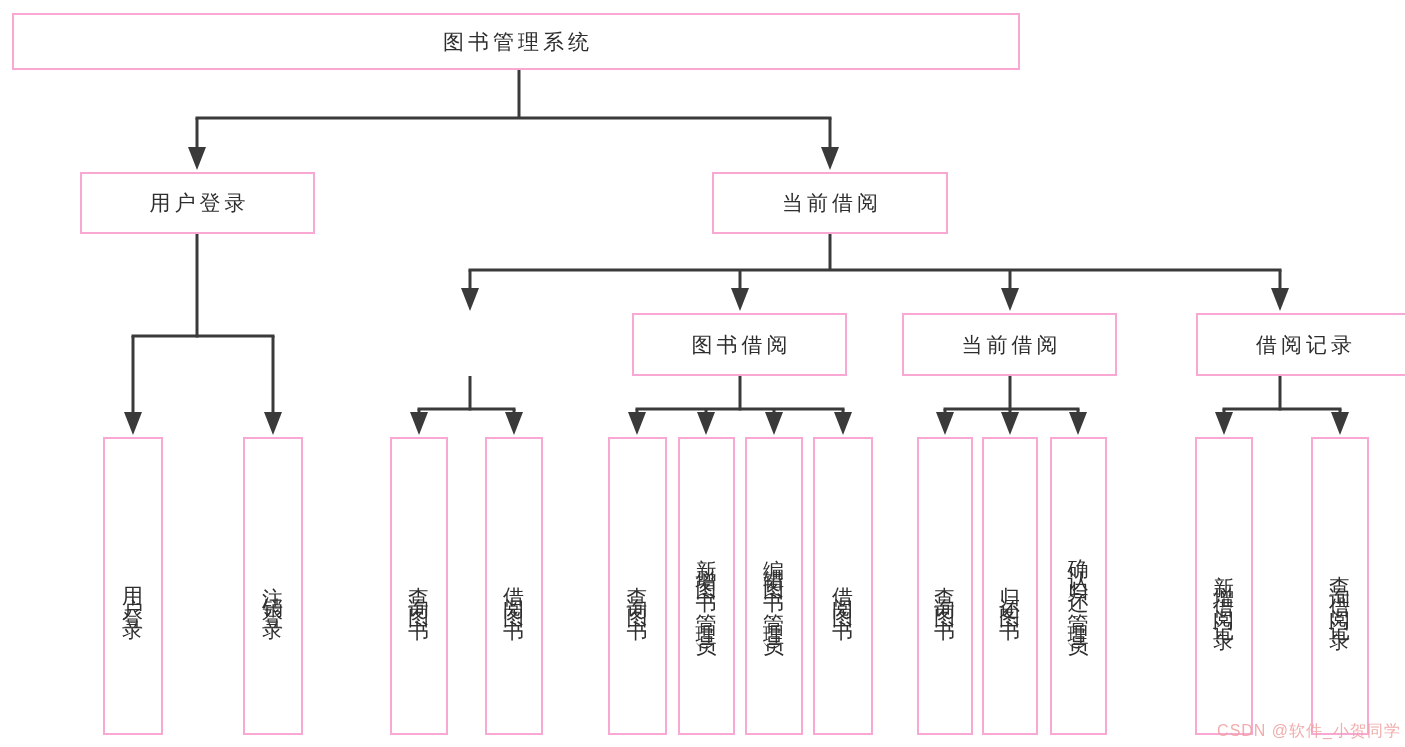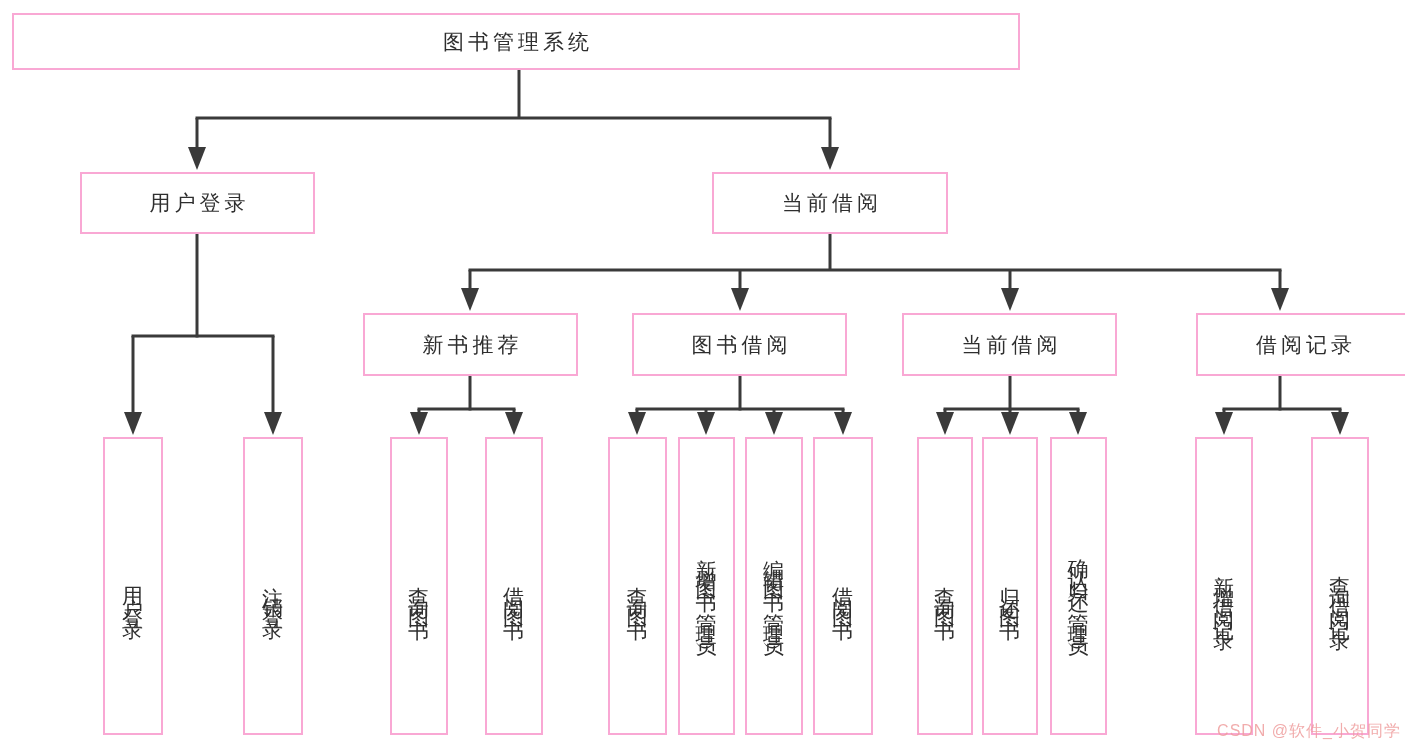--- a/index.html
+++ b/index.html
@@ -130,23 +130,20 @@
     <span class="t">图书管理系统</span>
   </div>
 
   <div class="node hbox" id="n-l2-0">
     <span class="t">用户登录</span>
   </div>
   <div class="node hbox" id="n-l2-1">
     <span class="t">当前借阅</span>
   </div>
 
-  <div class="node hbox" id="n-l3-0">
-    <span class="t">新书推荐</span>
-  </div>
   <div class="node hbox" id="n-l3-1">
     <span class="t">图书借阅</span>
   </div>
   <div class="node hbox" id="n-l3-2">
     <span class="t">当前借阅</span>
   </div>
   <div class="node hbox" id="n-l3-3">
     <span class="t">借阅记录</span>
   </div>
 

